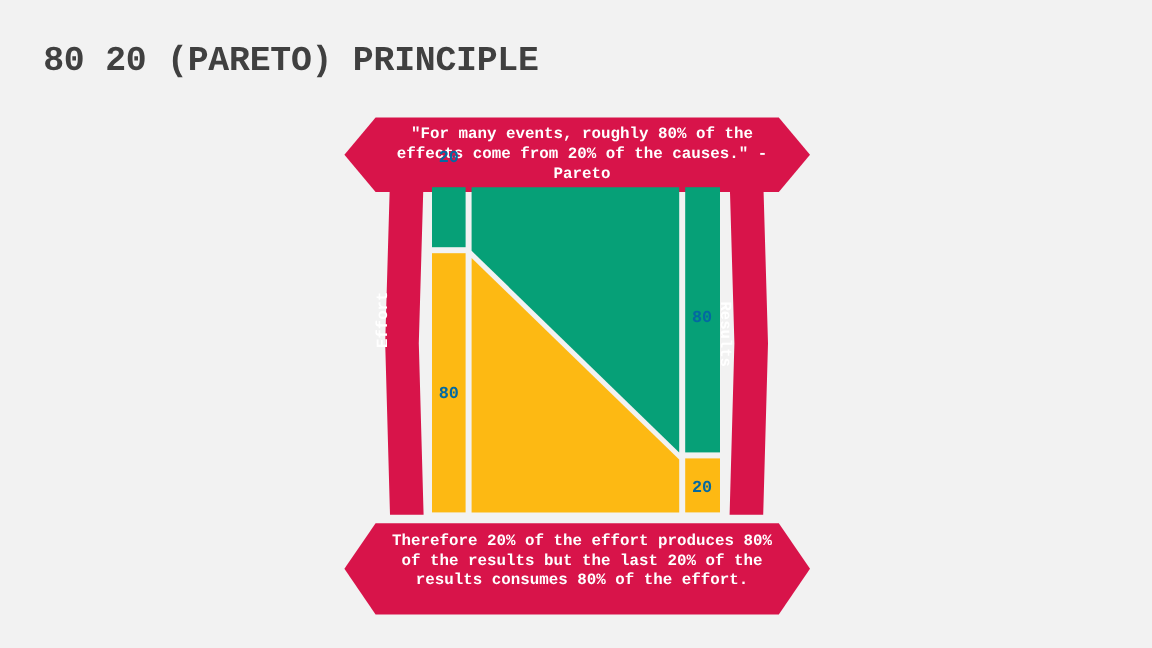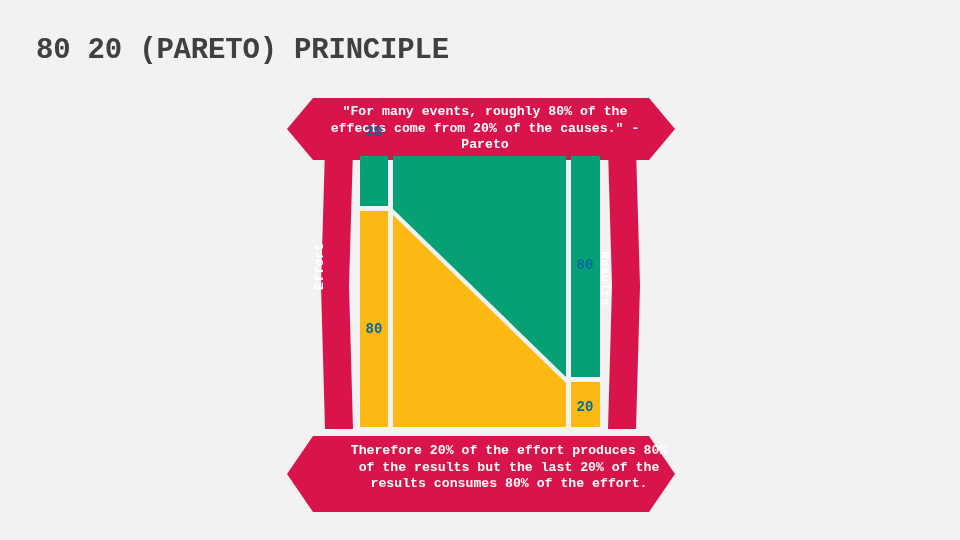--- a/index.html
+++ b/index.html
@@ -61,21 +61,20 @@
   #top-banner-text {
     left: 40px;
     top: 13px;
     width: 340px;
   }
 
   #bottom-banner-text {
     left: 40px;
     top: 352px;
     width: 340px;
-    margin-left: 24px;
   }
 
   .side-label {
     position: absolute;
     color: #ffffff;
     font-weight: bold;
     font-size: 13px;
     white-space: nowrap;
   }
 

